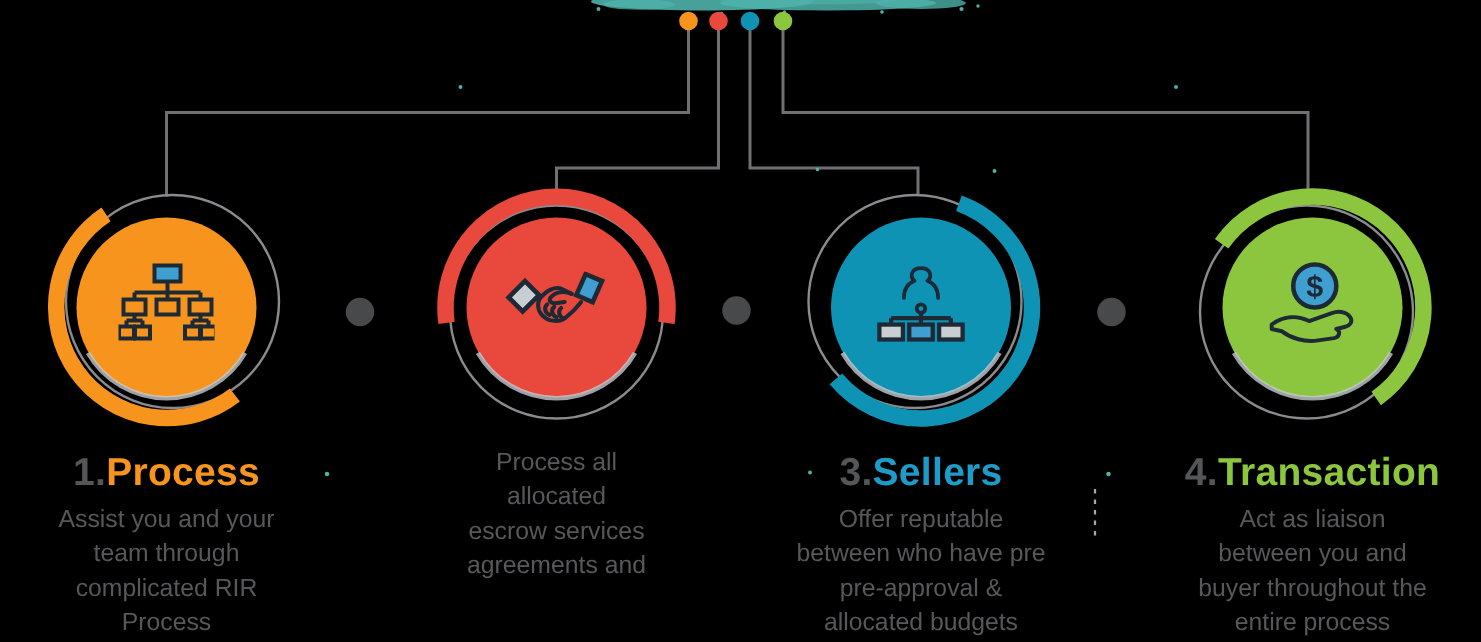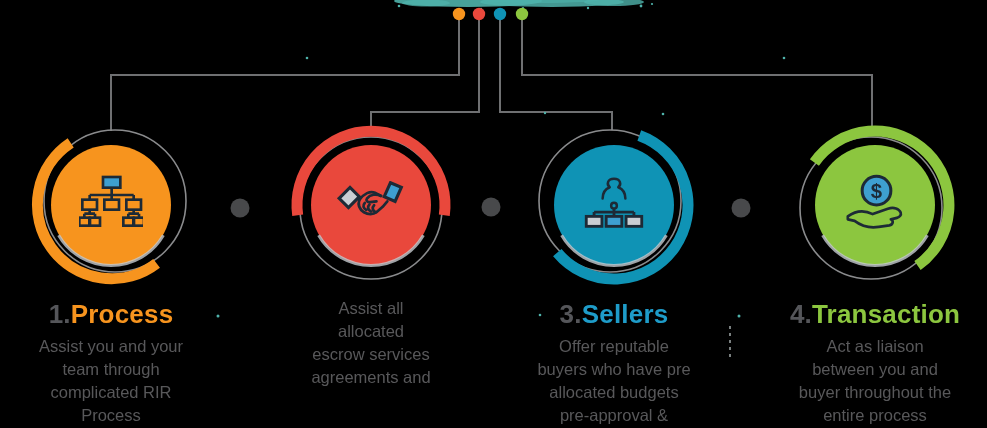--- a/index.html
+++ b/index.html
@@ -116,21 +116,21 @@
       <svg x="50" y="61" width="70" height="47" viewBox="0 0 90 60">
         <polygon class="fill-gray" points="4,22 18,8 30,20 16,34"></polygon>
         <polygon class="fill-blue" points="70,2 84,8 76,26 62,20"></polygon>
         <path class="fill-none-nav" d="M 30,24 C 36,16 44,12 50,15 L 58,19"></path>
         <path class="fill-none-nav" d="M 58,19 C 52,16 44,17 40,22 C 38,25 40,27 44,27 L 52,26"></path>
         <path class="fill-none-nav" d="M 30,24 C 28,30 30,36 36,40 C 41,43 48,43 52,40 L 60,33 L 66,26"></path>
         <path class="fill-none-nav" d="M 37,28 C 34,31 35,35 39,37 M 43,30 C 40,33 41,37 45,39 M 49,31 C 46,34 47,38 51,40"></path>
       </svg>
     </svg>
     <div class="desc">
-      <div>Assist all</div>
+      <div>Process all</div>
       <div>allocated</div>
       <div>escrow services</div>
       <div>agreements and</div>
     </div>
   </div>
 
   <div class="step" style="left:494px;text-decoration:underline;">
     <svg class="ring" width="170" height="170" viewBox="0 0 170 170">
       <circle class="thin" cx="81" cy="81" r="71"></circle>
       <circle cx="85" cy="85" r="60" style="fill: rgb(15, 147, 181);"></circle>
@@ -141,23 +141,23 @@
         <circle class="fill-none-nav" cx="45" cy="46" r="4"></circle>
         <path class="icon-stroke-sq" d="M45 50 V55 M17 55 H73 M17 55 V61 M45 55 V61 M73 55 V61" stroke-width="3.5"></path>
         <rect class="fill-gray" x="6" y="61" width="22" height="14" stroke-width="3.5"></rect>
         <rect class="fill-blue" x="34" y="61" width="22" height="14" stroke-width="3.5"></rect>
         <rect class="fill-gray" x="62" y="61" width="22" height="14" stroke-width="3.5"></rect>
       </svg>
     </svg>
     <div class="title"><span class="num">3.</span><span style="color: rgb(30, 156, 201);">Sellers</span></div>
     <div class="desc">
       <div>Offer reputable</div>
-      <div>buyers who have pre</div>
+      <div>between who have pre</div>
+      <div>pre-approval &amp;</div>
       <div>allocated budgets</div>
-      <div>pre-approval &amp;</div>
     </div>
   </div>
 
   <div class="step" style="left:755px;">
     <svg class="ring" width="170" height="170" viewBox="0 0 170 170">
       <circle class="thin" cx="81" cy="88" r="71"></circle>
       <circle cx="85" cy="85" r="60" style="fill: rgb(140, 198, 63);"></circle>
       <path class="inner-shadow" d="M 32.6 115.2 A 60.5 60.5 0 0 0 137.4 115.2"></path>
       <path class="thick" d="M 24.4 42.5 A 74 74 0 1 1 127.5 145.6" style="stroke: rgb(140, 198, 63);"></path>
       <svg x="51" y="51" width="68" height="68" viewBox="0 0 90 90">

